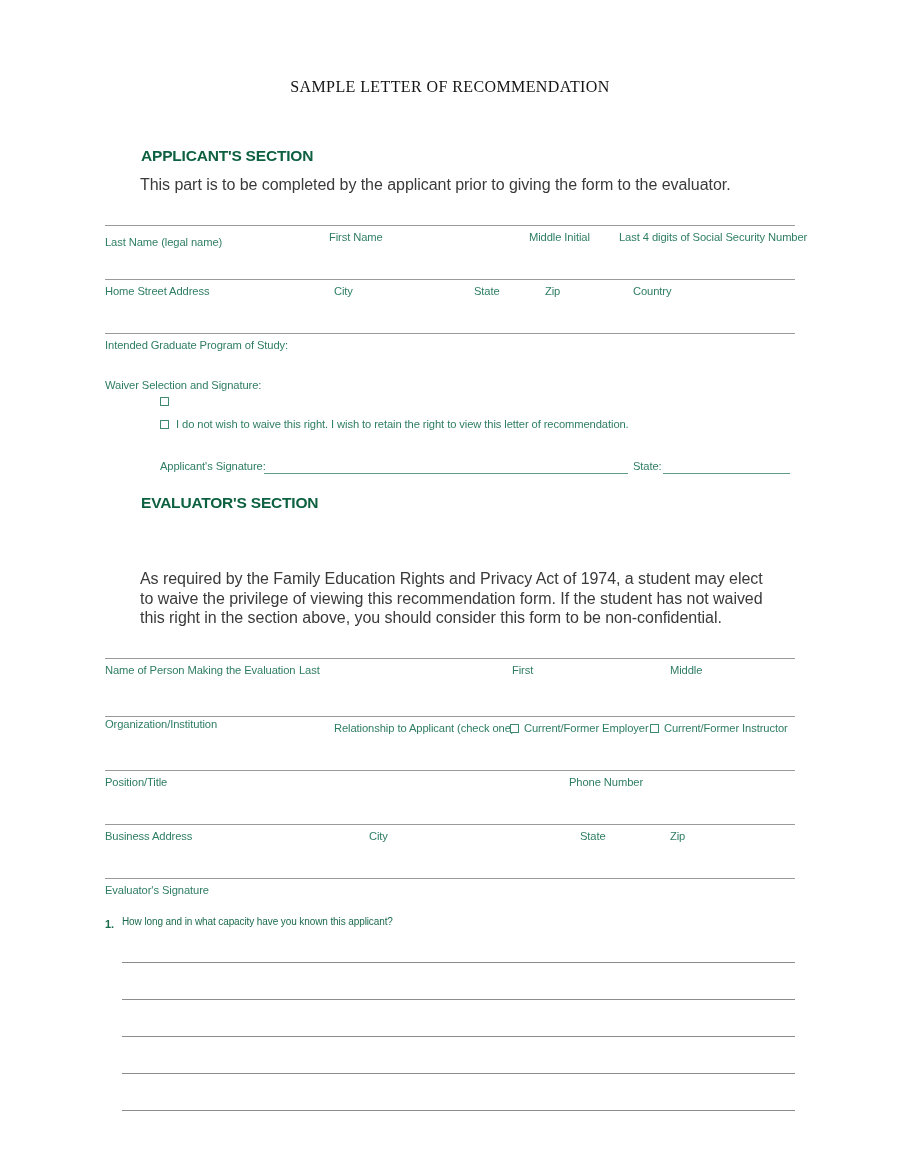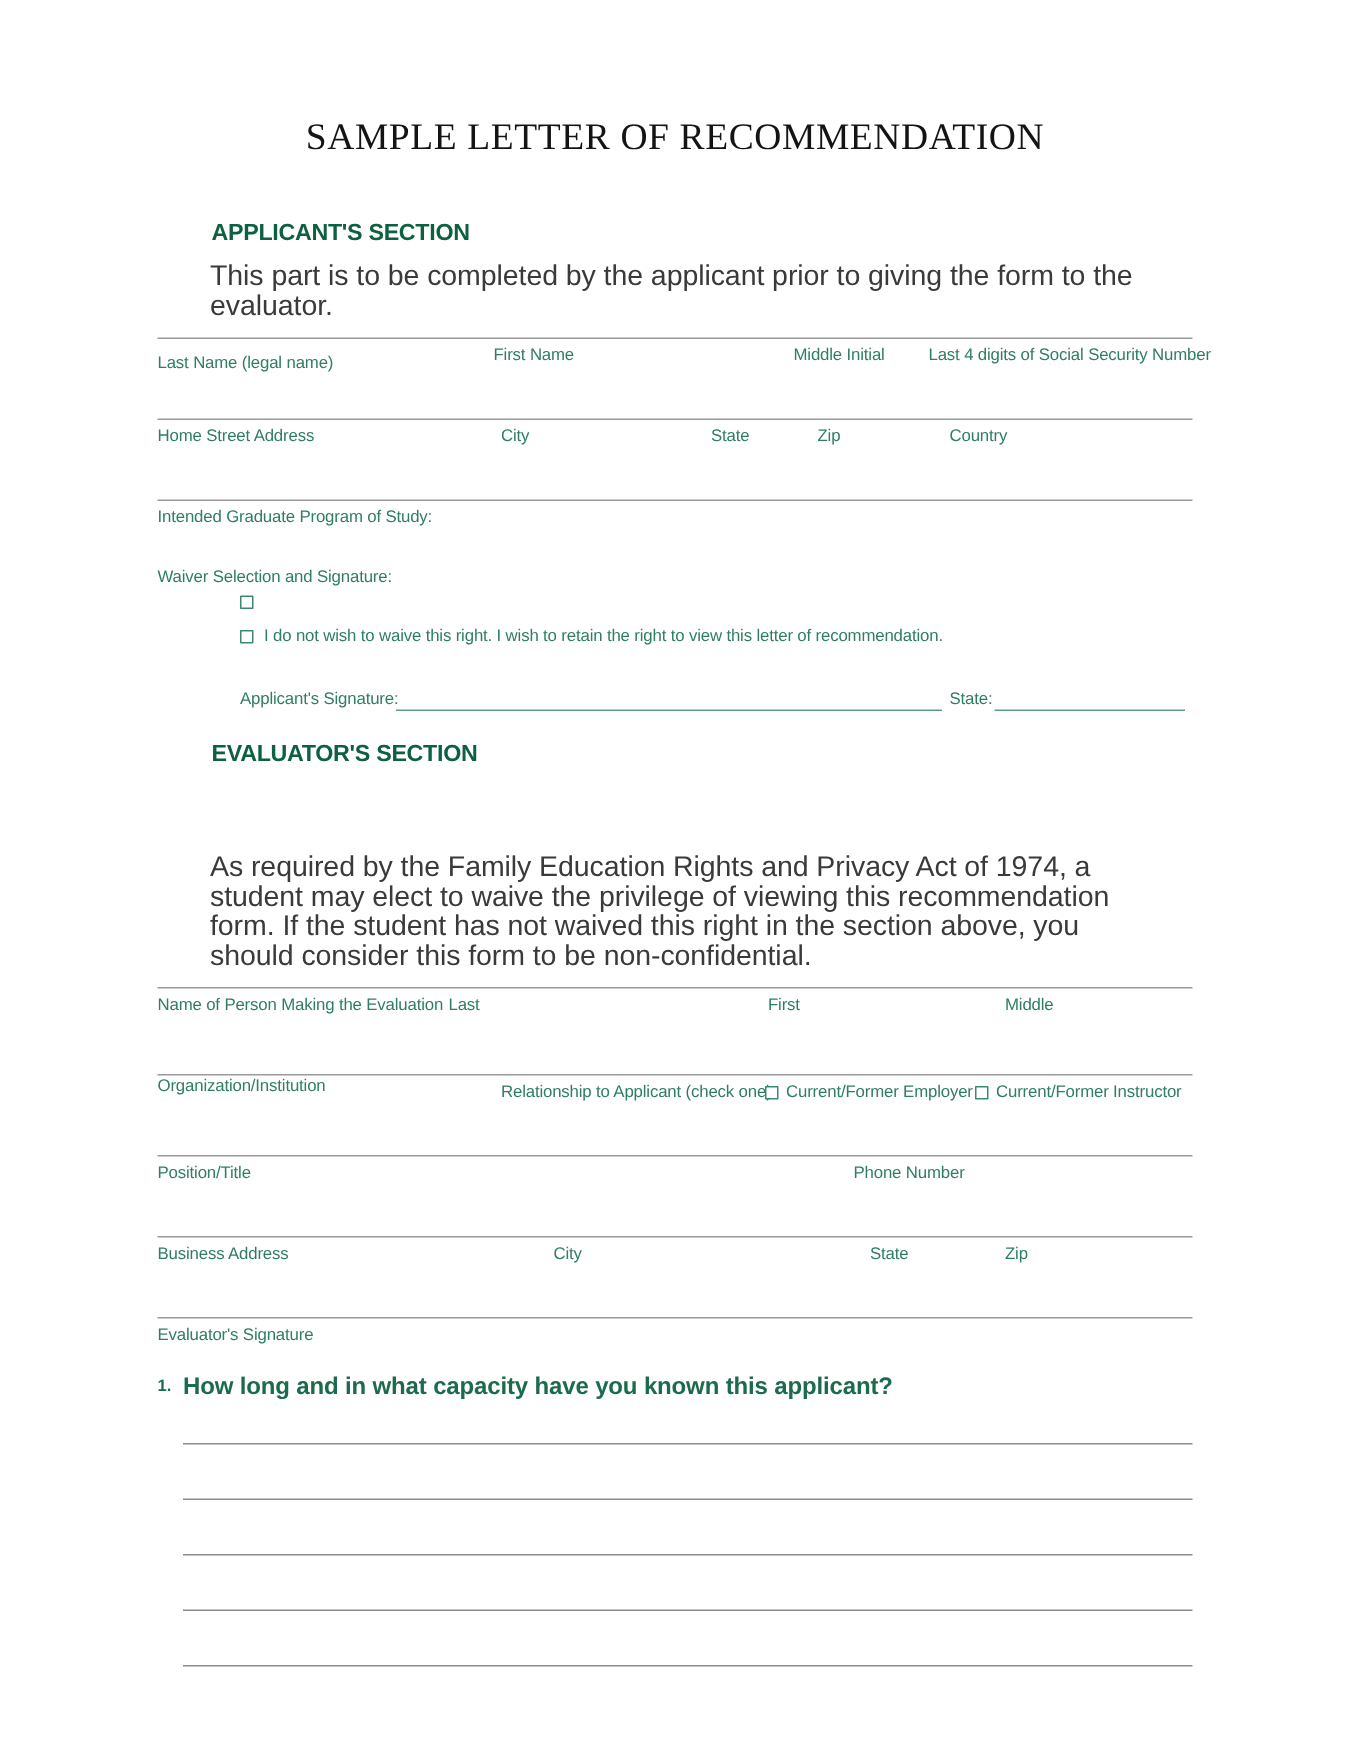--- a/index.html
+++ b/index.html
@@ -25,21 +25,21 @@
   }
 
   
   .doc-title {
     position: absolute;
     left: 0;
     top: 78px;
     width: 900px;
     text-align: center;
     font-family: "Liberation Serif", serif;
-    font-size: 25px;
+    font-size: 16px;
     letter-spacing: 0.4px;
     color: #141414;
     font-weight: 400;
   }
 
   
   .section-heading {
     position: absolute;
     left: 105px;
     font-family: "Liberation Sans", sans-serif;
@@ -48,21 +48,21 @@
     color: #0d6140;
     letter-spacing: -0.2px;
     white-space: nowrap;
     margin-left: 36px;
   }
 
   
   .body-para {
     position: absolute;
     left: 140px;
-    font-size: 19px;
+    font-size: 16px;
     line-height: 19.6px;
     color: #3a3a3a;
     letter-spacing: -0.05px;
   }
 
   
   .rule {
     position: absolute;
     left: 105px;
     width: 690px;
@@ -108,22 +108,22 @@
   .q-num {
     position: absolute;
     left: 105px;
     font-size: 11px;
     font-weight: bold;
     color: #1c6b4d;
   }
   .q-text {
     position: absolute;
     left: 122px;
-    font-size: 16px;
-    font-weight: bold;
+    font-size: 10px;
+    font-weight: normal;
     color: #1c6b4d;
     white-space: nowrap;
     letter-spacing: -0.1px;
   }
 
   
   .answer-line {
     position: absolute;
     left: 122px;
     width: 673px;

